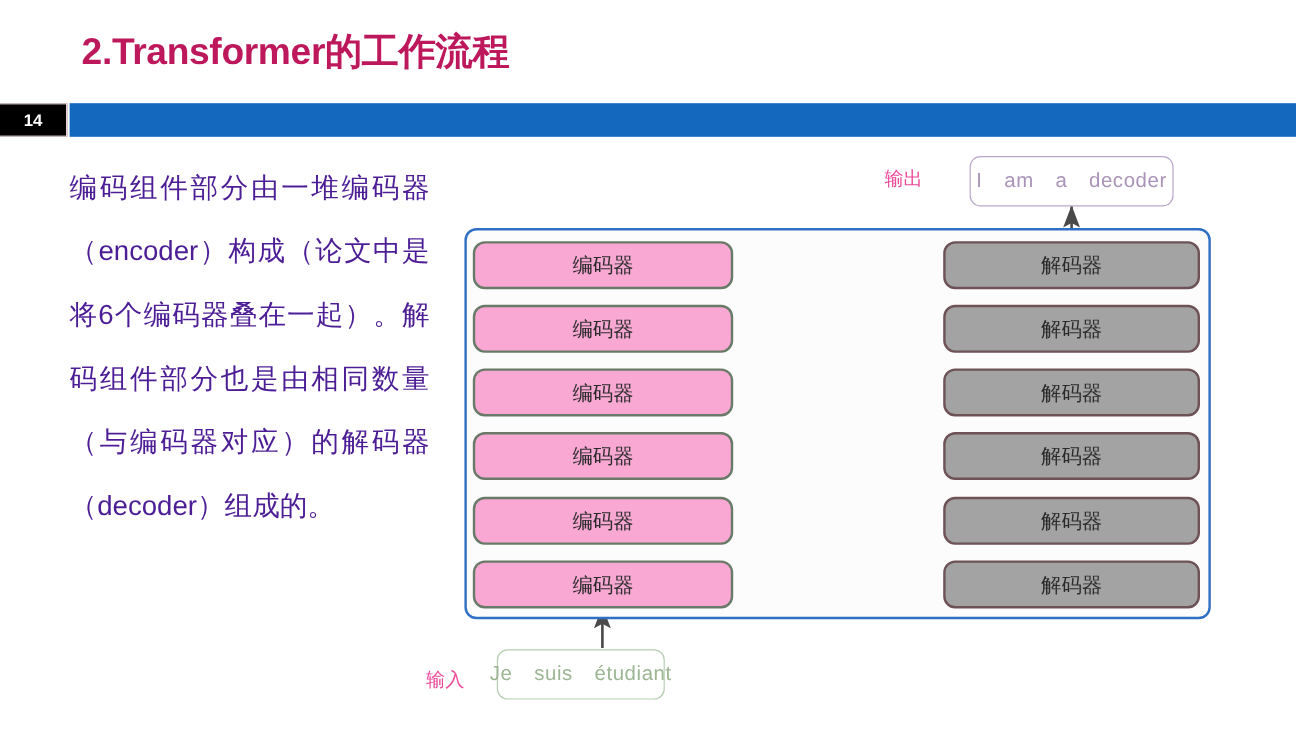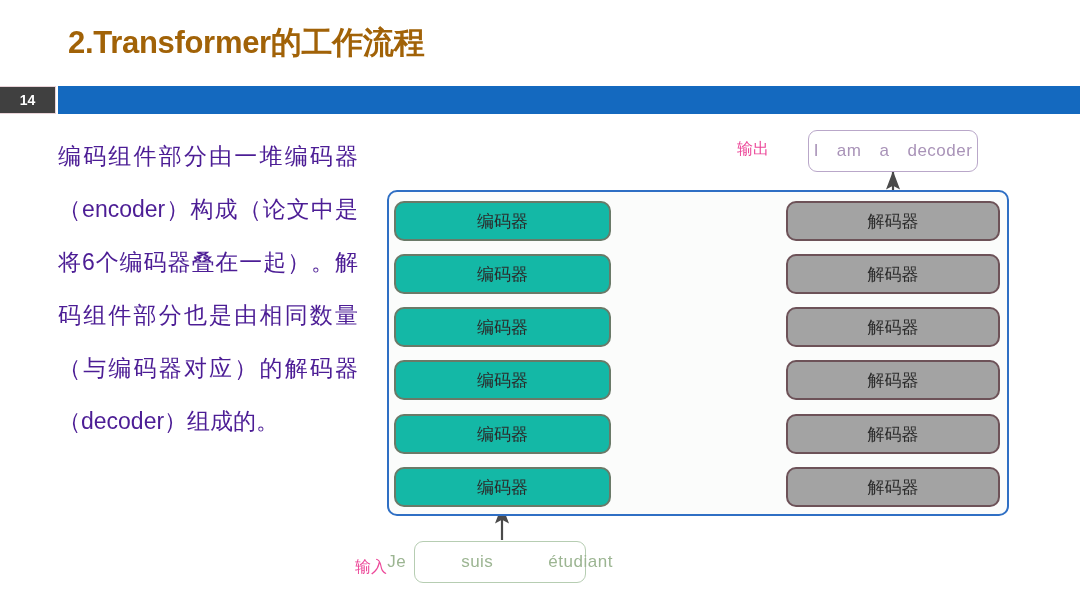--- a/index.html
+++ b/index.html
@@ -17,38 +17,38 @@
   }
 
   
   #slide-title {
     position: absolute;
     left: 68px;
     top: 22px;
     font-size: 31px;
     font-weight: bold;
     letter-spacing: -0.3px;
-    color: #a16207;
+    color: #be185d;
     white-space: nowrap;
   }
   #header-rule {
     position: absolute;
     left: 58px;
     top: 86px;
     width: 1022px;
     height: 28px;
     background: #1469bf;
   }
   #page-badge {
     position: absolute;
     left: 0px;
     top: 86px;
     width: 56px;
     height: 28px;
-    background: #404040;
+    background: #000000;
     color: #ffffff;
     font-size: 14px;
     font-weight: bold;
     display: flex;
     align-items: center;
     justify-content: center;
     box-sizing: border-box;
     border: 1px solid #e8d3d8;
     border-left: none;
   }
@@ -123,21 +123,21 @@
     box-sizing: border-box;
     border-radius: 10px;
     display: flex;
     align-items: center;
     justify-content: center;
     font-size: 17px;
     color: #2b2b2b;
     border: 2px solid #5d5d5d;
   }
   .encoder-box {
-    background: #14b8a6;
+    background: #f9a8d4;
     border-color: #6a7a68;
   }
   .decoder-box {
     background: #a3a3a3;
     border-color: #6d5258;
   }
 
   svg.arrows {
     position: absolute;
     left: 0;
@@ -246,19 +246,19 @@
 
   <div class="io-label" style="left:737px; top:139px;">输出</div>
   <div class="io-box" id="output-box" style="left:808px; top:130px; width:170px; height:42px;">
     <span class="tok">I</span>
     <span class="tok">am</span>
     <span class="tok">a</span>
     <span class="tok">decoder</span>
   </div>
 
   <div class="io-label" style="left:355px; top:557px;">输入</div>
-  <div class="io-box" id="input-box" style="left:414px; top:541px; width:172px; height:42px;gap:37px;">
+  <div class="io-box" id="input-box" style="left:414px; top:541px; width:140px; height:42px;">
     <span class="tok">Je</span>
     <span class="tok">suis</span>
     <span class="tok">étudiant</span>
   </div>
 
 </div>
 
 </body></html>

